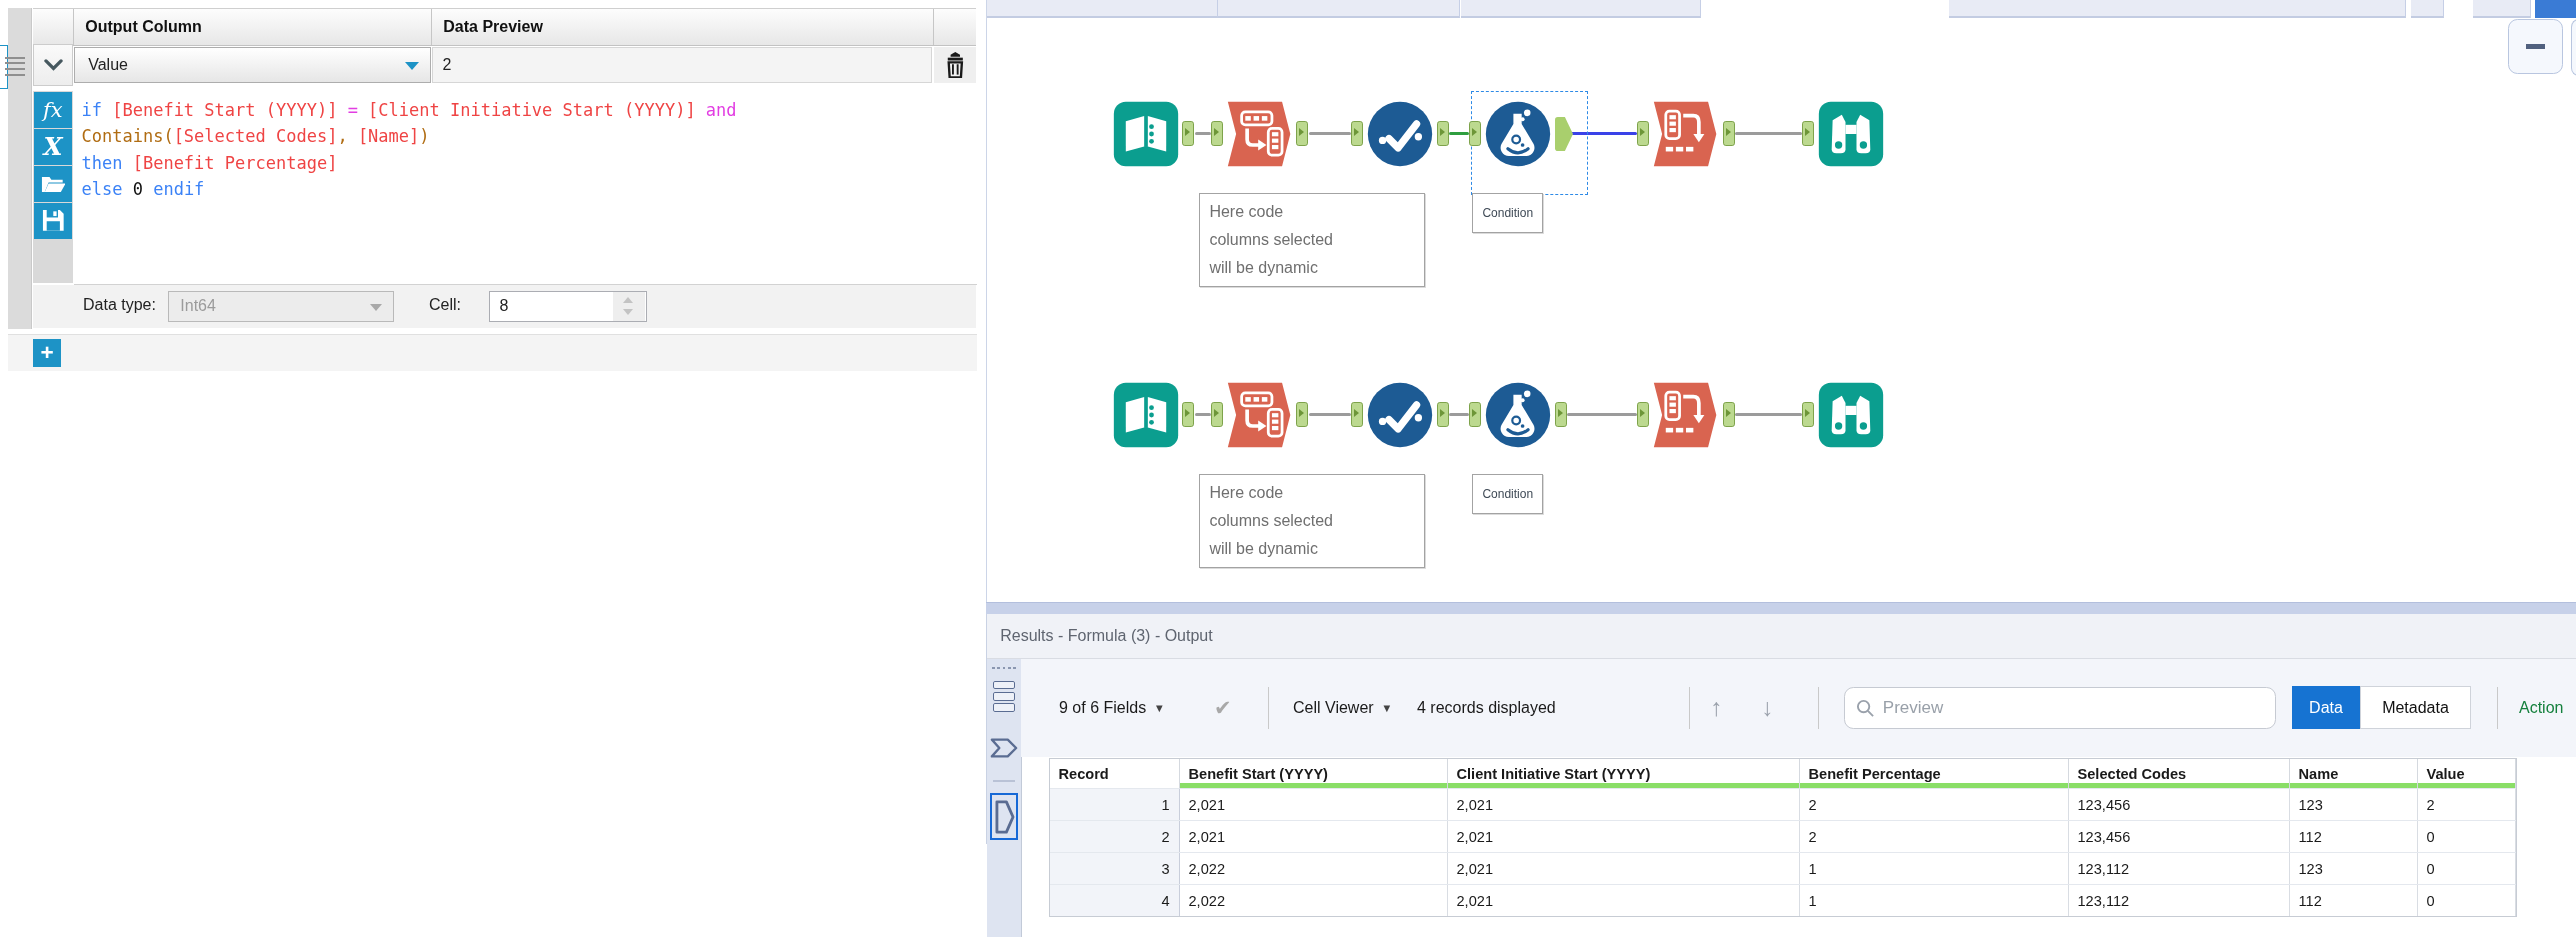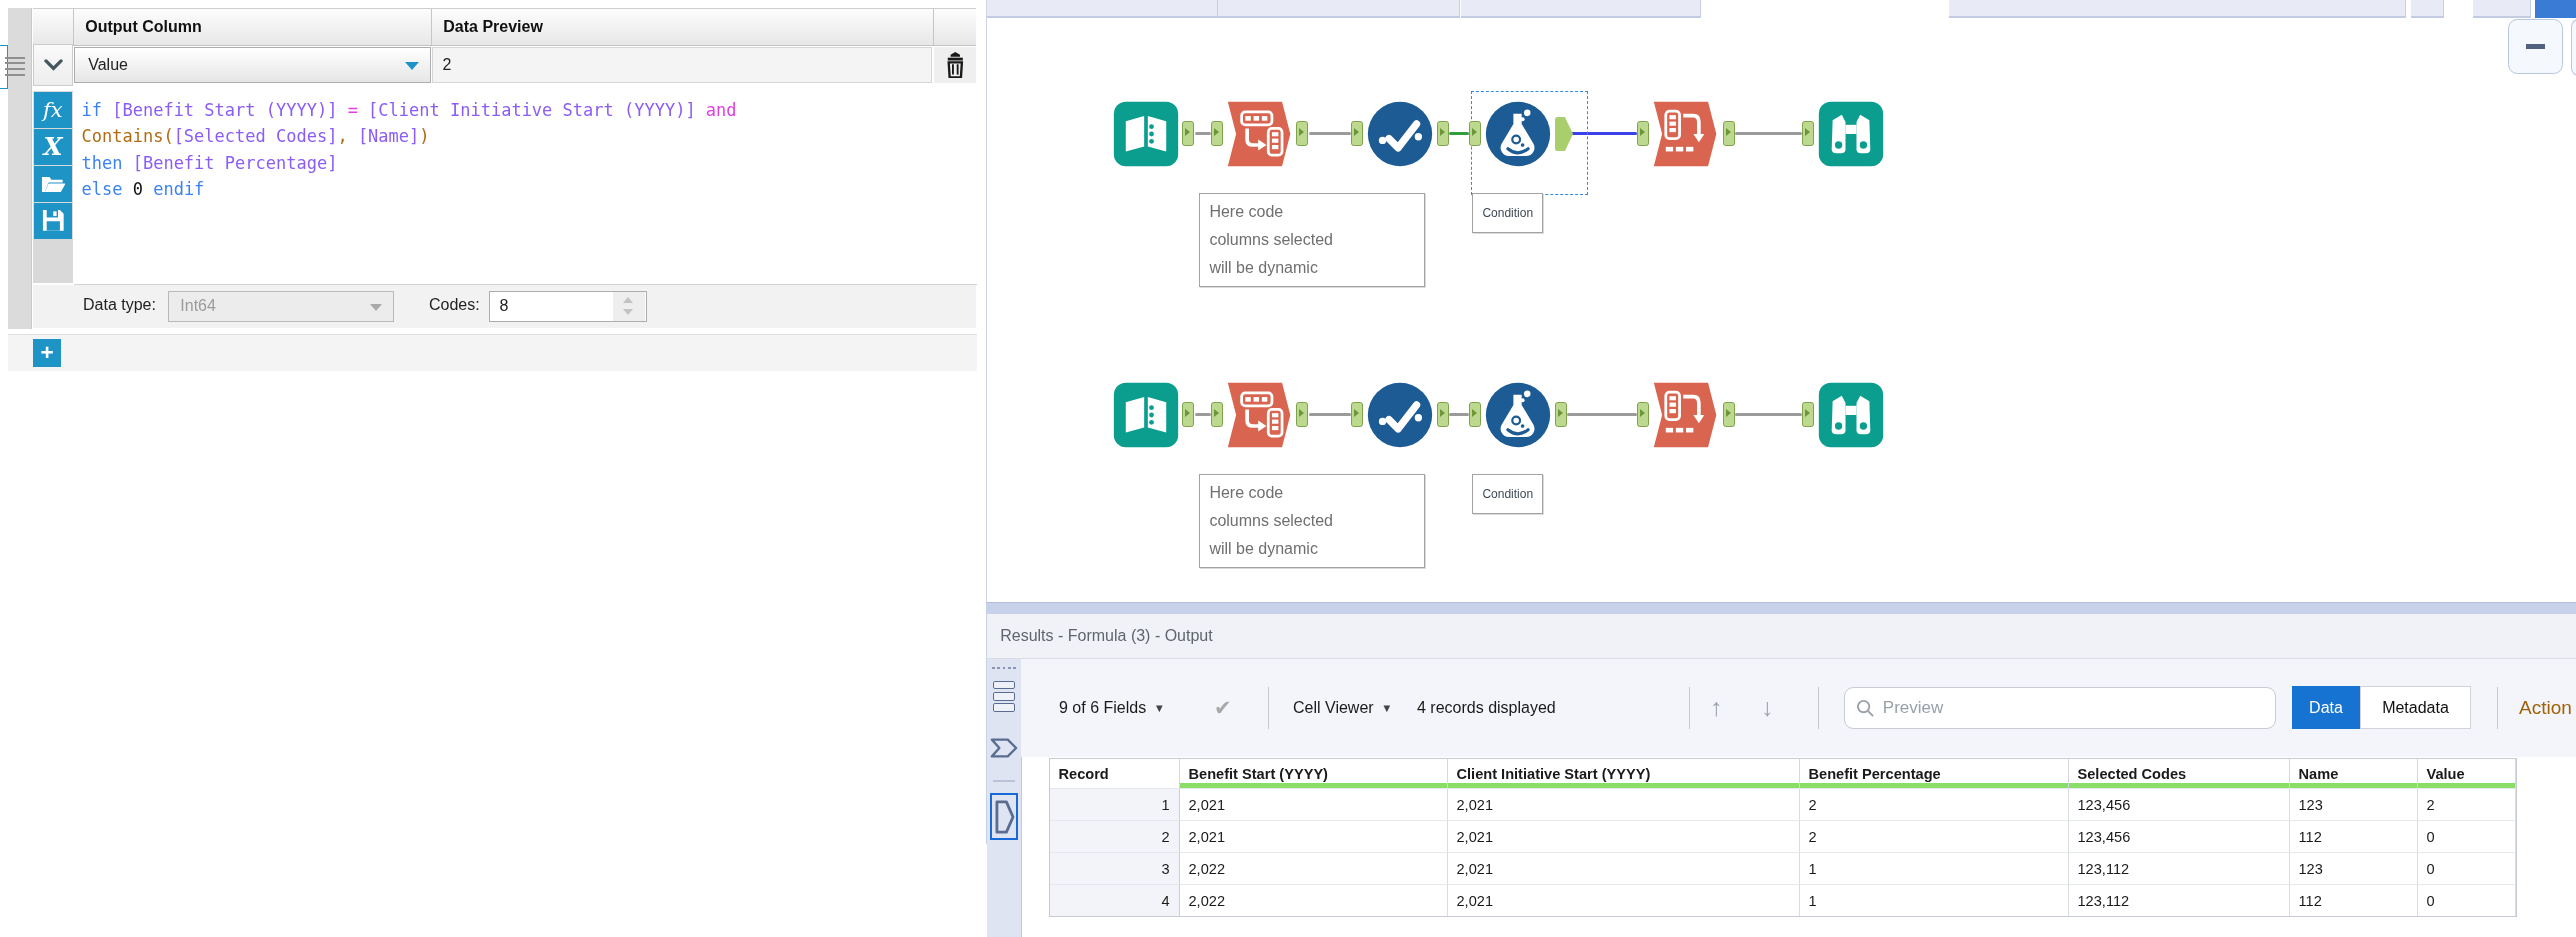--- a/index.html
+++ b/index.html
@@ -24,21 +24,21 @@
   .dd-blue-tri{position:absolute;right:11.3px;top:14px;width:0;height:0;border-left:7.5px solid transparent;border-right:7.5px solid transparent;border-top:8.5px solid #1d93c6;}
   .prev-cell{left:432px;top:2.8px;width:500px;height:36px;background:#f4f4f4;border:0.9px solid #d6d6d6;box-sizing:border-box;
              display:flex;align-items:center;padding-left:9.4px;font-size:16px;color:#222;}
   .trash-cell{left:934px;top:2.8px;width:42px;height:36px;background:#efefef;display:flex;align-items:center;justify-content:center;}
   .icon-strip{left:33px;top:91px;width:40px;height:192px;background:#d9d9d9;}
   .blue-icon{width:38px;height:36px;background:#1d93c6;margin:0.9px;display:flex;align-items:center;justify-content:center;color:#fff;}
   .fx-txt{font-family:"DejaVu Serif",serif;font-style:italic;font-size:21px;}
   .x-txt{font-family:"DejaVu Serif",serif;font-style:italic;font-size:24.5px;font-weight:bold;}
   #code-area{left:74px;top:91px;width:903px;height:194px;background:#fff;border-bottom:0.9px solid #d2d2d2;
              font-family:"DejaVu Sans Mono",monospace;font-size:17px;line-height:26.4px;padding:5.7px 0 0 7.5px;box-sizing:border-box;white-space:pre;}
-  .t-kw{color:#3b82f6;} .t-fn{color:#b06c12;} .t-field{color:#8b5cf6;} .t-op{color:#e23ee2;} .t-num{color:#111;}
+  .t-kw{color:#3b82f6;} .t-fn{color:#b06c12;} .t-field{color:#ef4444;} .t-op{color:#e23ee2;} .t-num{color:#111;}
   #dtype-band{left:33px;top:285px;width:943px;height:43px;background:#f2f2f2;}
   .dtype-label{position:absolute;left:50px;top:11.3px;font-size:16px;color:#222;}
   .dd-disabled{position:absolute;left:135px;top:5.7px;width:226px;height:31px;background:#ececec;border:0.9px solid #b9b9b9;box-sizing:border-box;
                display:flex;align-items:center;padding-left:11.3px;font-size:16px;color:#9b9b9b;}
   .dd-gray-tri{position:absolute;right:11.3px;top:12.3px;width:0;height:0;border-left:6.6px solid transparent;border-right:6.6px solid transparent;border-top:7.5px solid #a9a9a9;}
   .size-label{position:absolute;left:396px;top:11.3px;font-size:16px;color:#222;}
   .size-input{position:absolute;left:456px;top:5.7px;width:158px;height:31px;background:#fff;border:0.9px solid #abadb3;box-sizing:border-box;
               display:flex;align-items:center;padding-left:9.4px;font-size:16px;color:#222;}
   .spinner{position:absolute;left:580px;top:6.6px;width:32px;height:29px;background:#eeeeee;}
   .spin-tri-up{position:absolute;left:10.4px;top:5.7px;width:0;height:0;border-left:5.7px solid transparent;border-right:5.7px solid transparent;border-bottom:6.6px solid #c3c3c3;}
@@ -86,21 +86,21 @@
   .tb-sep{position:absolute;top:28px;width:0.9px;height:42px;background:#c9c9c9;}
   .tb-caret{font-size:11.3px;color:#444;margin-left:7.5px;}
   .tb-check{color:#a8a8a8;font-size:21px;}
   .tb-arrow{font-size:24.5px;color:#9aa1ab;font-weight:bold;}
   #search-box{position:absolute;left:823px;top:28px;width:432px;height:42px;background:#fff;border:0.9px solid #c6cad2;border-radius:9.4px;
               display:flex;align-items:center;padding-left:11.3px;box-sizing:border-box;}
   #search-box .ph{color:#99a0a9;font-size:17px;margin-left:7.5px;}
   .seg-btn{position:absolute;top:27px;height:43px;display:flex;align-items:center;justify-content:center;font-size:16px;box-sizing:border-box;}
   #data-btn{left:1271px;width:68px;background:#1673d2;color:#fff;}
   #meta-btn{left:1339px;width:111px;background:#fff;color:#111;border:0.9px solid #cfd3da;}
-  #actions-lbl{left:1498px;position:absolute;top:0;height:98px;display:flex;align-items:center;font-size:19px;color:#a16207;}
+  #actions-lbl{left:1498px;position:absolute;top:0;height:98px;display:flex;align-items:center;font-size:16px;color:#15803d;}
 
   #res-table{position:absolute;left:62px;top:144px;border:0.9px solid #c7ccd4;border-collapse:collapse;}
   .rt-hrow{display:flex;}
   .rt-hcell{position:relative;height:29px;box-sizing:border-box;border-right:0.9px solid #d5d9df;
             font-weight:bold;font-size:14.6px;display:flex;align-items:center;padding-left:8.5px;background:#fff;}
   .rt-qbar{position:absolute;left:0;bottom:0;width:100%;height:4.7px;background:#8ade67;}
   .rt-row{display:flex;border-top:0.9px solid #e4e8ee;}
   .rt-cell{height:31px;box-sizing:border-box;border-right:0.9px solid #d9dde3;font-size:14.6px;display:flex;align-items:center;
            padding-left:8.5px;background:#fff;}
   .rt-cell.rec{background:#f2f4f9;justify-content:flex-end;padding-right:9.4px;padding-left:0;border-right:0.9px solid #c9cedb;}
@@ -174,21 +174,21 @@
     </div>
 
     <div id="code-area" class="abs"><div><span class="t-kw">if </span><span class="t-field">[Benefit Start (YYYY)]</span><span class="t-op"> = </span><span class="t-field">[Client Initiative Start (YYYY)]</span><span class="t-op"> and</span></div><div><span class="t-fn">Contains(</span><span class="t-field">[Selected Codes]</span><span class="t-fn">, </span><span class="t-field">[Name]</span><span class="t-fn">)</span></div><div><span class="t-kw">then </span><span class="t-field">[Benefit Percentage]</span></div><div><span class="t-kw">else </span><span class="t-num">0</span><span class="t-kw"> endif</span></div></div>
 
     <div id="dtype-band" class="abs">
       <span class="dtype-label">Data type:</span>
       <div class="dd-disabled">
         <span>Int64</span>
         <span class="dd-gray-tri"></span>
       </div>
-      <span class="size-label">Codes:</span>
+      <span class="size-label">Cell:</span>
       <div class="size-input">
         <span>8</span>
       </div>
       <div class="spinner" style="left:580px;">
         <span class="spin-tri-up"></span>
         <span class="spin-tri-dn"></span>
       </div>
     </div>
 
     <div id="plus-row" class="abs">

